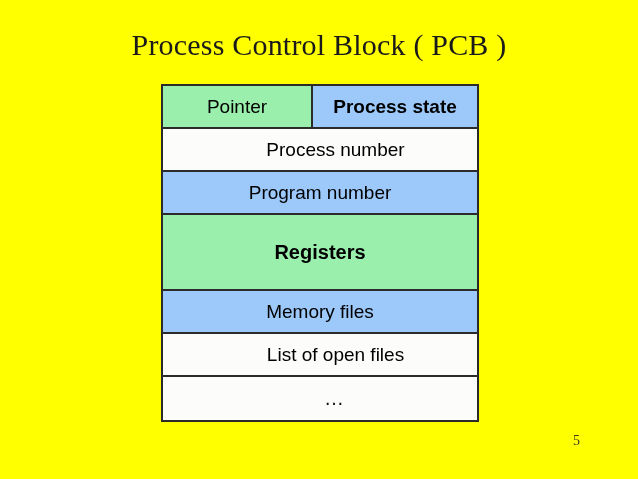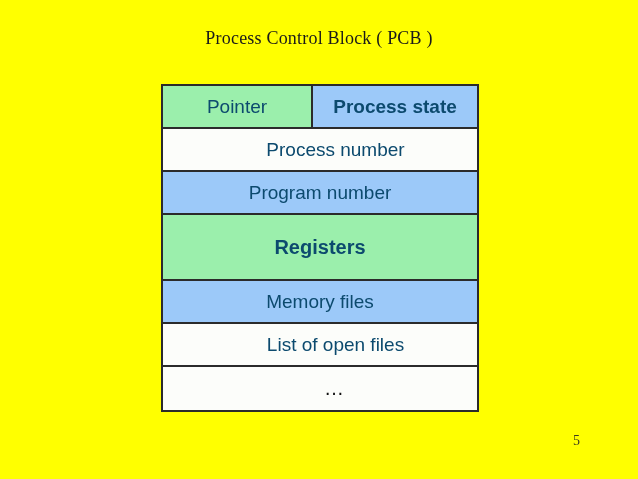--- a/index.html
+++ b/index.html
@@ -21,21 +21,21 @@
     background: #FFFF00;
   }
 
   #slide-title {
     position: absolute;
     left: 0;
     right: 0;
     top: 28px;
     text-align: center;
     font-family: "Liberation Serif", "DejaVu Serif", serif;
-    font-size: 18px;
+    font-size: 30px;
     font-weight: 400;
     color: #1a1a1a;
     letter-spacing: 0.2px;
     white-space: nowrap;
   }
 
   #pcb-table {
     position: absolute;
     left: 161px;
     top: 84px;
@@ -55,21 +55,21 @@
   }
   .pcb-row:last-child {
     border-bottom: none;
   }
 
   .pcb-cell {
     flex: 1 1 auto;
     text-align: center;
     font-family: "Liberation Sans", "DejaVu Sans", sans-serif;
     font-size: 19px;
-    color: #0c4a6e;
+    color: #000000;
     box-sizing: border-box;
     display: flex;
     align-items: center;
     justify-content: center;
     height: 100%;
     white-space: nowrap;
   }
 
   
   .pcb-row.split .pcb-cell.left {
@@ -79,21 +79,21 @@
   .pcb-row.split .pcb-cell.right {
     flex: 1 1 auto;
     font-weight: bold;
   }
 
   .bg-green { background: #9BEFAC; }
   .bg-blue  { background: #9CC9F9; }
   .bg-white { background: #FCFDFA; padding-left: 31px; }
 
   .h-std  { height: 43px; }
-  .h-tall { height: 66px; align-items: center; }
+  .h-tall { height: 76px; align-items: center; }
 
   .bold { font-weight: 700; font-size: 20px; }
 
   .ellipsis {
     font-size: 20px;
     letter-spacing: 3px;
     color: #101010;
   }
 
   #page-number {

